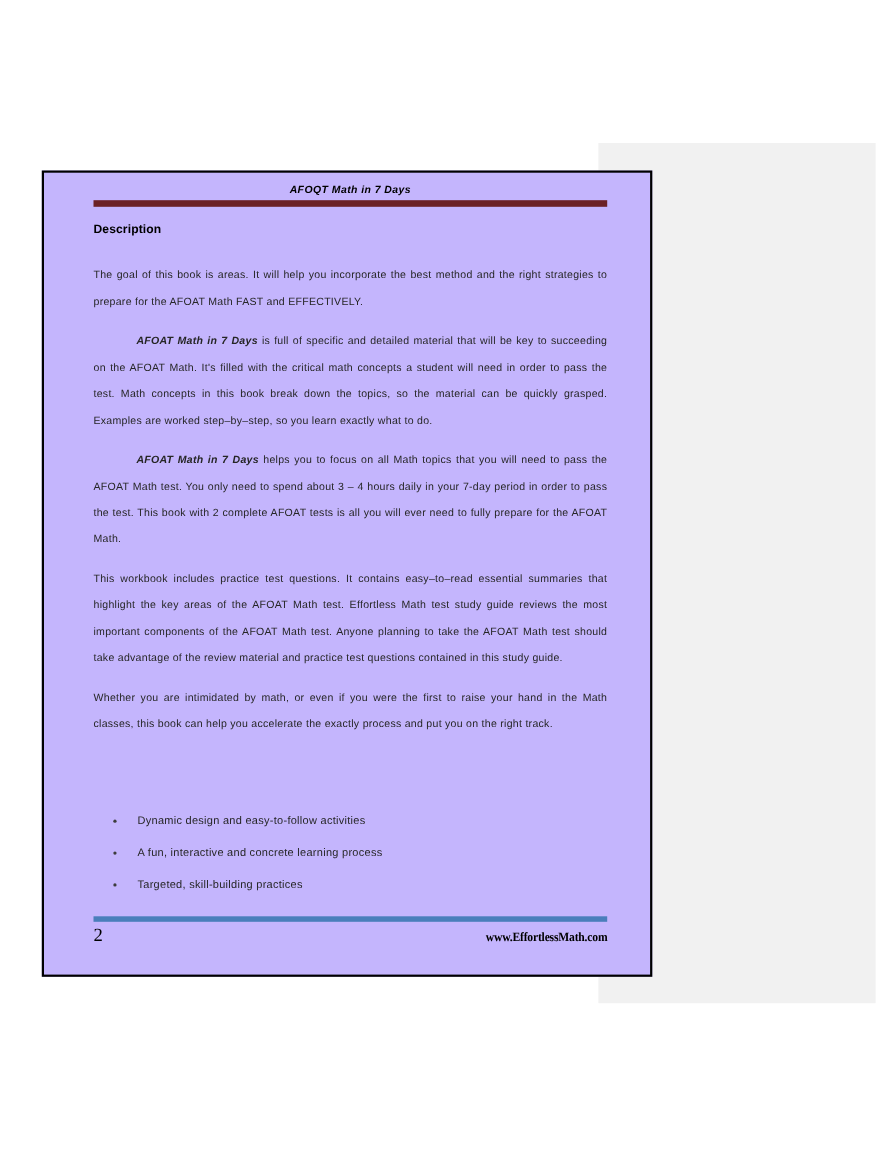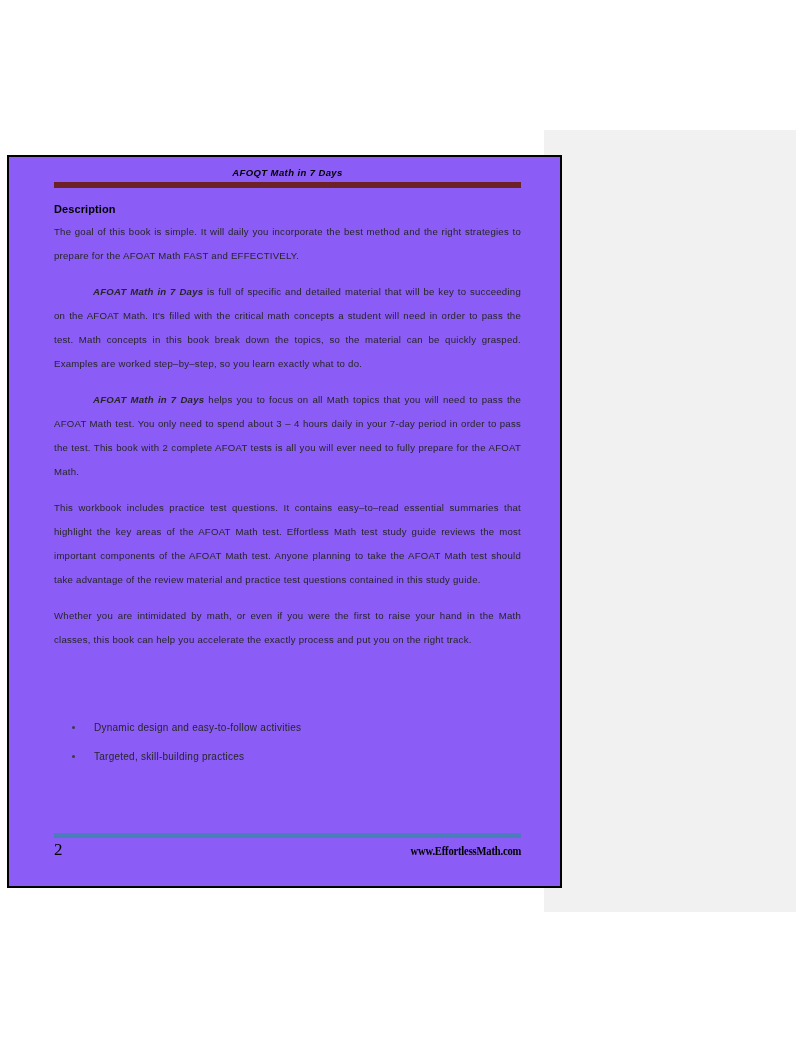--- a/index.html
+++ b/index.html
@@ -21,25 +21,25 @@
     left: 544px;
     top: 130px;
     width: 252px;
     height: 782px;
     background: #f1f1f1;
   }
 
   
   .page-sheet {
     position: absolute;
-    left: 7px;
+    left: 38px;
     top: 155px;
     width: 555px;
     height: 733px;
-    background: #8b5cf6;
+    background: #c4b5fd;
     border: 2px solid #000000;
     box-sizing: border-box;
   }
 
   .page-inner {
     position: absolute;
     left: 45px;
     top: 0px;
     width: 467px;
     height: 100%;
@@ -73,21 +73,21 @@
     position: absolute;
     left: 0;
     top: 46px;
     width: 467px;
   }
 
   .section-heading {
     font-size: 11px;
     font-weight: bold;
     color: #000000;
-    margin: 0 0 5px 0;
+    margin: 0 0 24px 0;
     letter-spacing: 0.1px;
   }
 
   p.para {
     margin: 0 0 12px 0;
     font-size: 9.6px;
     line-height: 24px;
     color: #262626;
     text-align: justify;
     letter-spacing: 0.25px;
@@ -171,35 +171,36 @@
 
     <div class="doc-header">
       <div class="doc-header-title">AFOQT Math in 7 Days</div>
       <div class="header-rule"></div>
     </div>
 
     <div class="content">
 
       <h2 class="section-heading">Description</h2>
 
-      <p class="para"><span>The goal of this book is simple. It will daily you incorporate the best method and the right strategies to prepare for the AFOAT Math FAST and EFFECTIVELY.</span></p>
+      <p class="para"><span>The goal of this book is areas. It will help you incorporate the best method and the right strategies to prepare for the AFOAT Math FAST and EFFECTIVELY.</span></p>
 
       <p class="para"><span class="em-title">AFOAT Math in 7 Days</span><span> is full of specific and detailed material that will be key to succeeding on the AFOAT Math. It's filled with the critical math concepts a student will need in order to pass the test. Math concepts in this book break down the topics, so the material can be quickly grasped. Examples are worked step–by–step, so you learn exactly what to do.</span></p>
 
       <p class="para"><span class="em-title">AFOAT Math in 7 Days</span><span> helps you to focus on all Math topics that you will need to pass the AFOAT Math test. You only need to spend about 3 – 4 hours daily in your 7-day period in order to pass the test. This book with 2 complete AFOAT tests is all you will ever need to fully prepare for the AFOAT Math.</span></p>
 
       <p class="para"><span>This workbook includes practice test questions. It contains easy–to–read essential summaries that highlight the key areas of the AFOAT Math test. Effortless Math test study guide reviews the most important components of the AFOAT Math test. Anyone planning to take the AFOAT Math test should take advantage of the review material and practice test questions contained in this study guide.</span></p>
 
       <p class="para last-of-block"><span>Whether you are intimidated by math, or even if you were the first to raise your hand in the Math classes, this book can help you accelerate the exactly process and put you on the right track.</span></p>
 
       <div class="spacer-gap"></div>
 
 
       <ul class="feature-list">
         <li><span>Dynamic design and easy-to-follow activities</span></li>
+        <li><span>A fun, interactive and concrete learning process</span></li>
         <li><span>Targeted, skill-building practices</span></li>
       </ul>
 
     </div>
 
     <div class="doc-footer">
       <div class="footer-rule"></div>
       <div class="footer-row">
         <span class="page-number">2</span>
         <span class="footer-site">www.EffortlessMath.com</span>

